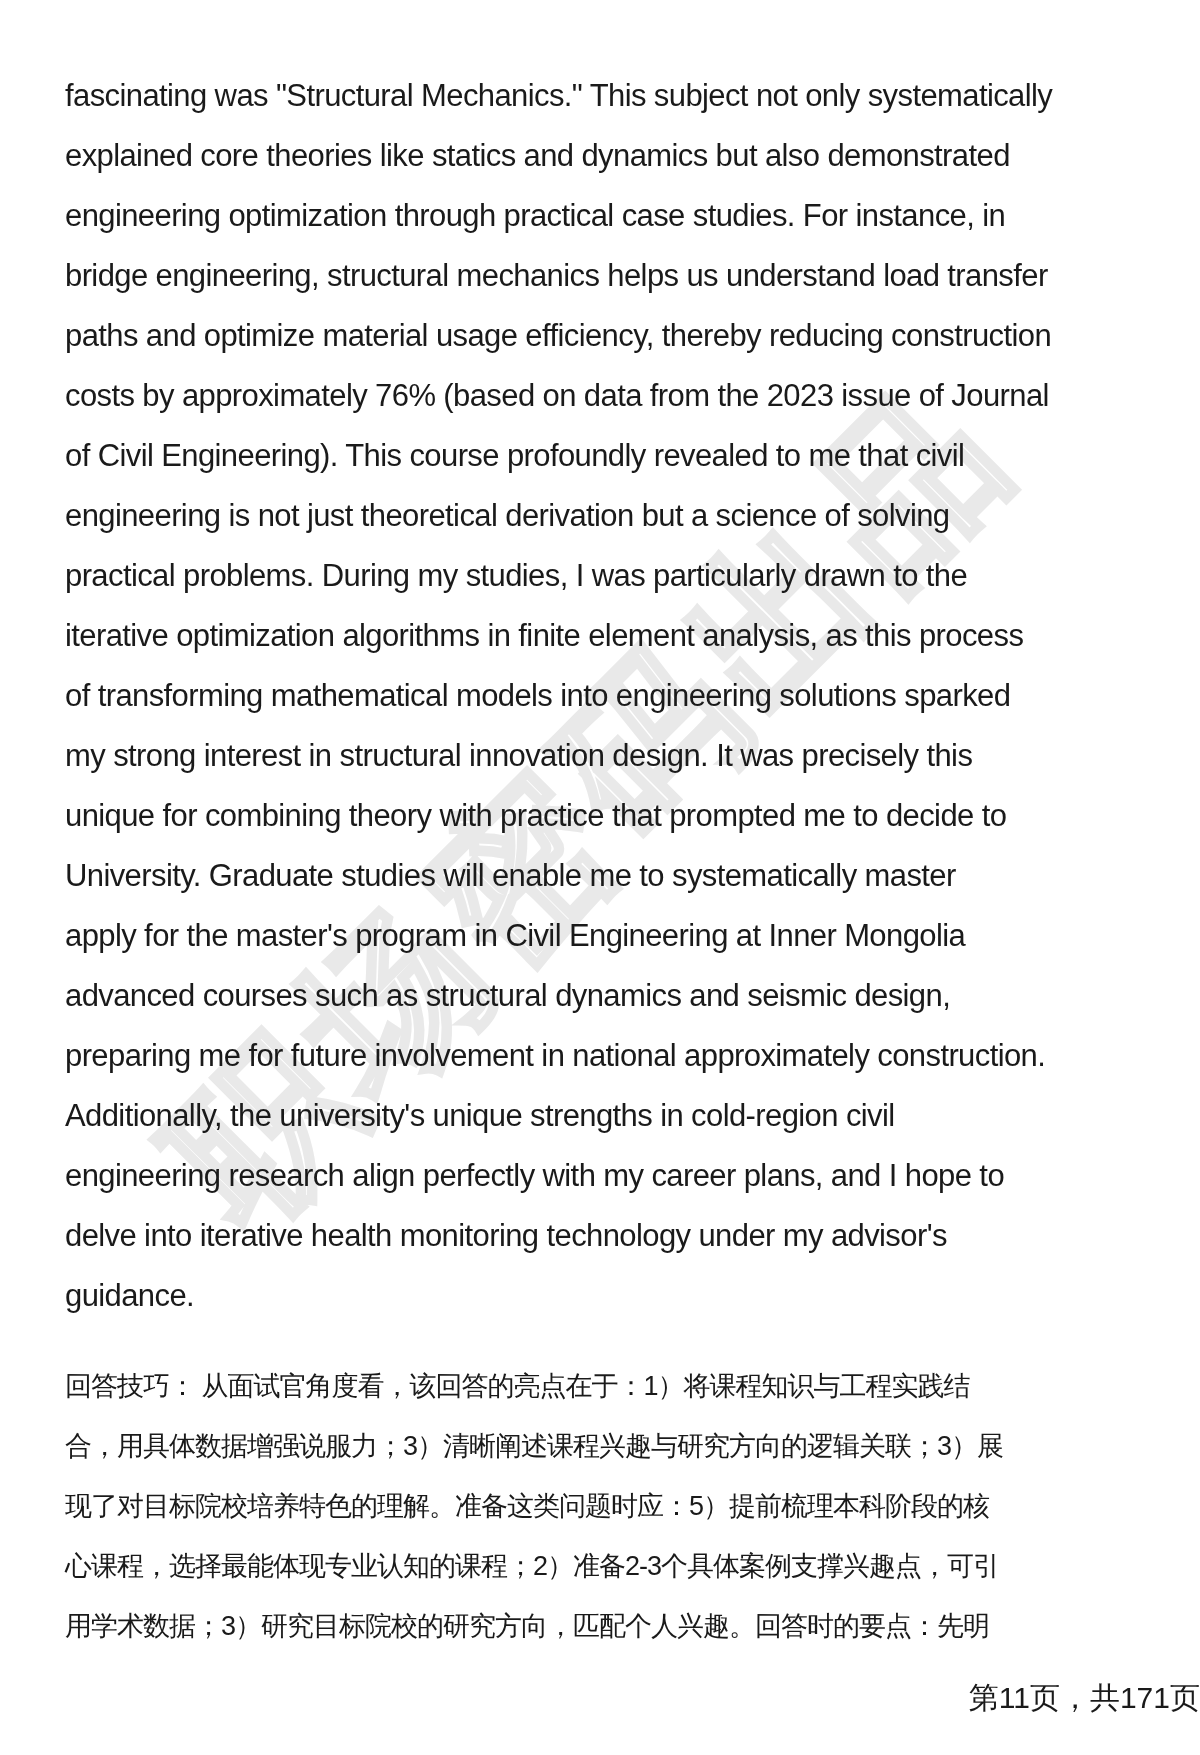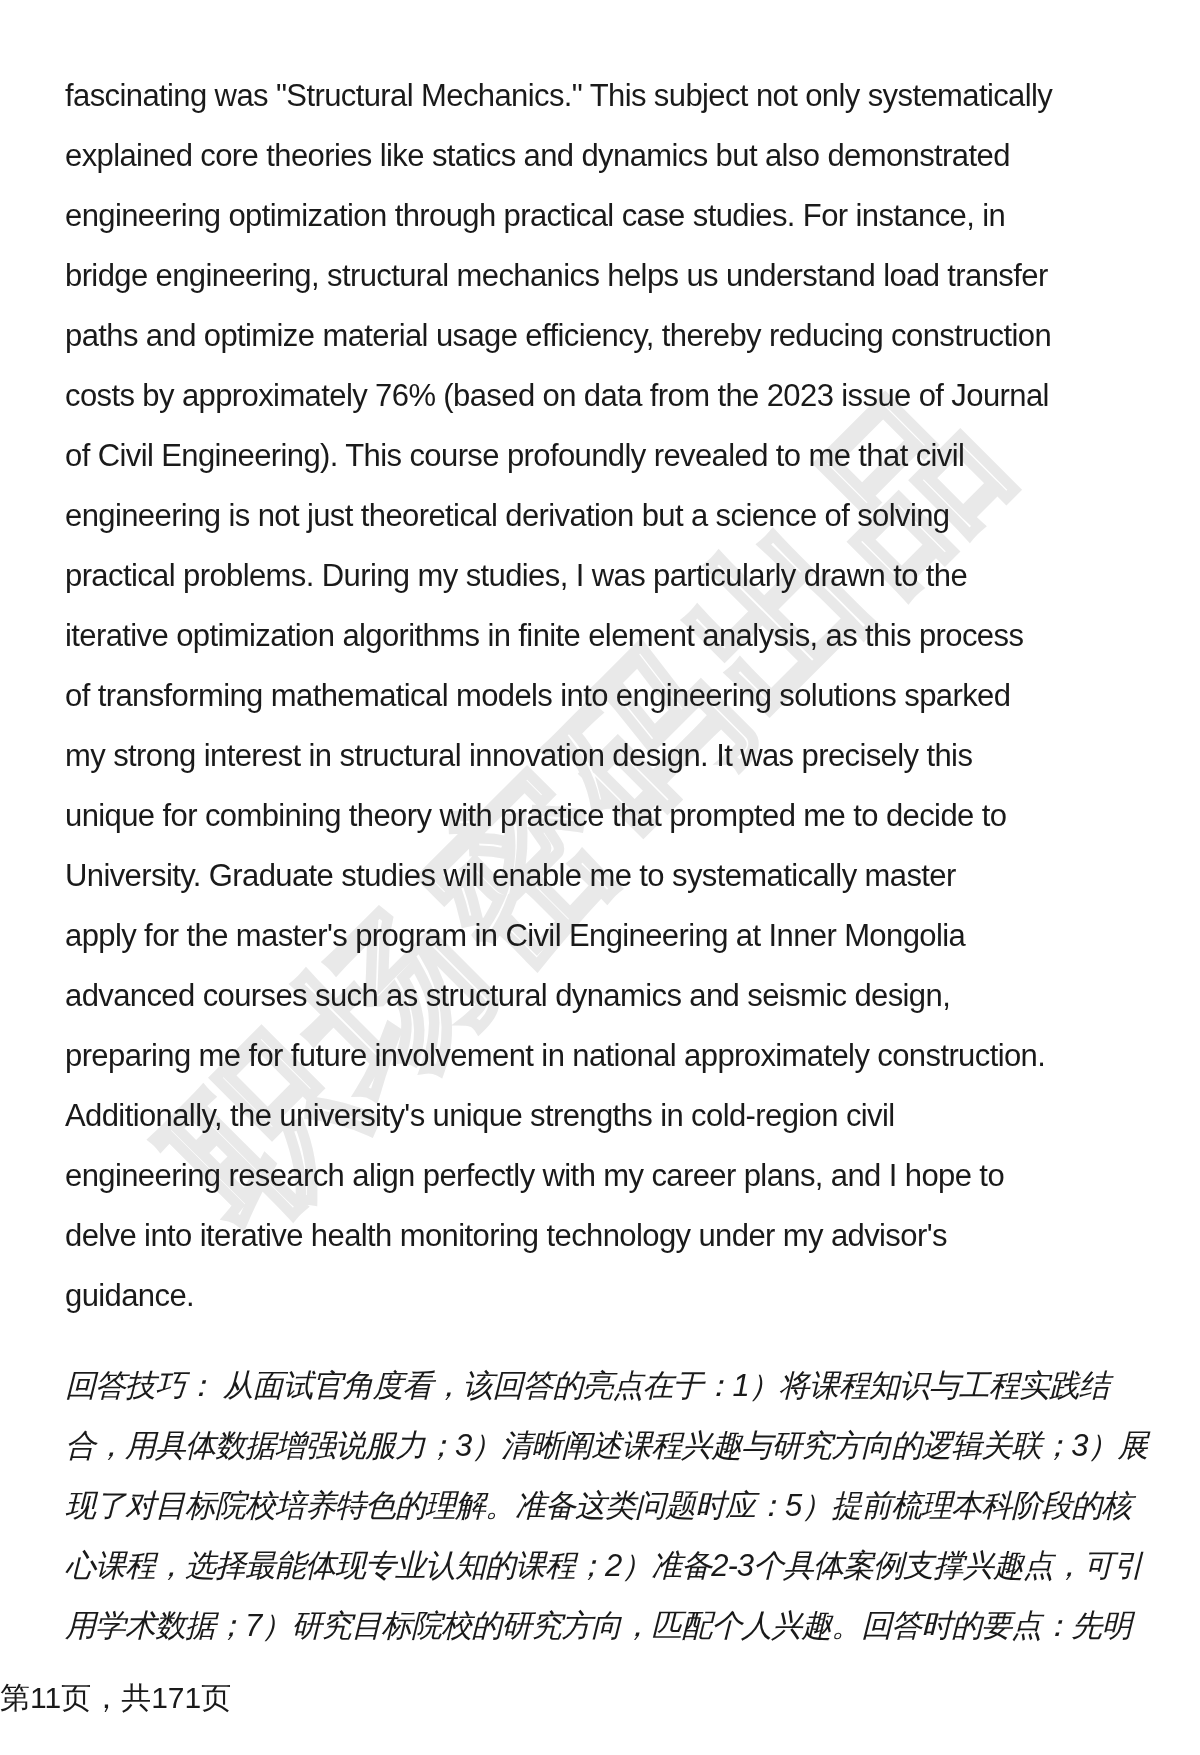--- a/index.html
+++ b/index.html
@@ -45,31 +45,30 @@
     font-size: 31px;
     letter-spacing: -0.6px;
     white-space: nowrap;
   }
   .para-zh {
     margin-top: 30px;
   }
   .para-zh .text-line {
     height: 60px;
     line-height: 60px;
-    font-size: 31px;
+    font-size: 27px;
     letter-spacing: -1px;
     white-space: nowrap;
-    font-style: italic;
   }
   .footer {
     position: absolute;
     left: 0;
     top: 1678px;
     width: 1200px;
-    text-align: left;
+    text-align: right;
     font-size: 30px;
     line-height: 40px;
     z-index: 1;
   }
 </style>
 </head>
 <body>
 
 <div class="page">
 
@@ -99,21 +98,21 @@
       <div class="text-line">engineering research align perfectly with my career plans, and I hope to</div>
       <div class="text-line">delve into iterative health monitoring technology under my advisor's</div>
       <div class="text-line">guidance.</div>
     </div>
 
     <div class="para-zh">
       <div class="text-line">回答技巧： 从面试官角度看，该回答的亮点在于：1）将课程知识与工程实践结</div>
       <div class="text-line">合，用具体数据增强说服力；3）清晰阐述课程兴趣与研究方向的逻辑关联；3）展</div>
       <div class="text-line">现了对目标院校培养特色的理解。准备这类问题时应：5）提前梳理本科阶段的核</div>
       <div class="text-line">心课程，选择最能体现专业认知的课程；2）准备2-3个具体案例支撑兴趣点，可引</div>
-      <div class="text-line">用学术数据；7）研究目标院校的研究方向，匹配个人兴趣。回答时的要点：先明</div>
+      <div class="text-line">用学术数据；3）研究目标院校的研究方向，匹配个人兴趣。回答时的要点：先明</div>
     </div>
 
   </div>
 
   <div class="footer">
     <span>第11页，共171页</span>
   </div>
 
 </div>
 

